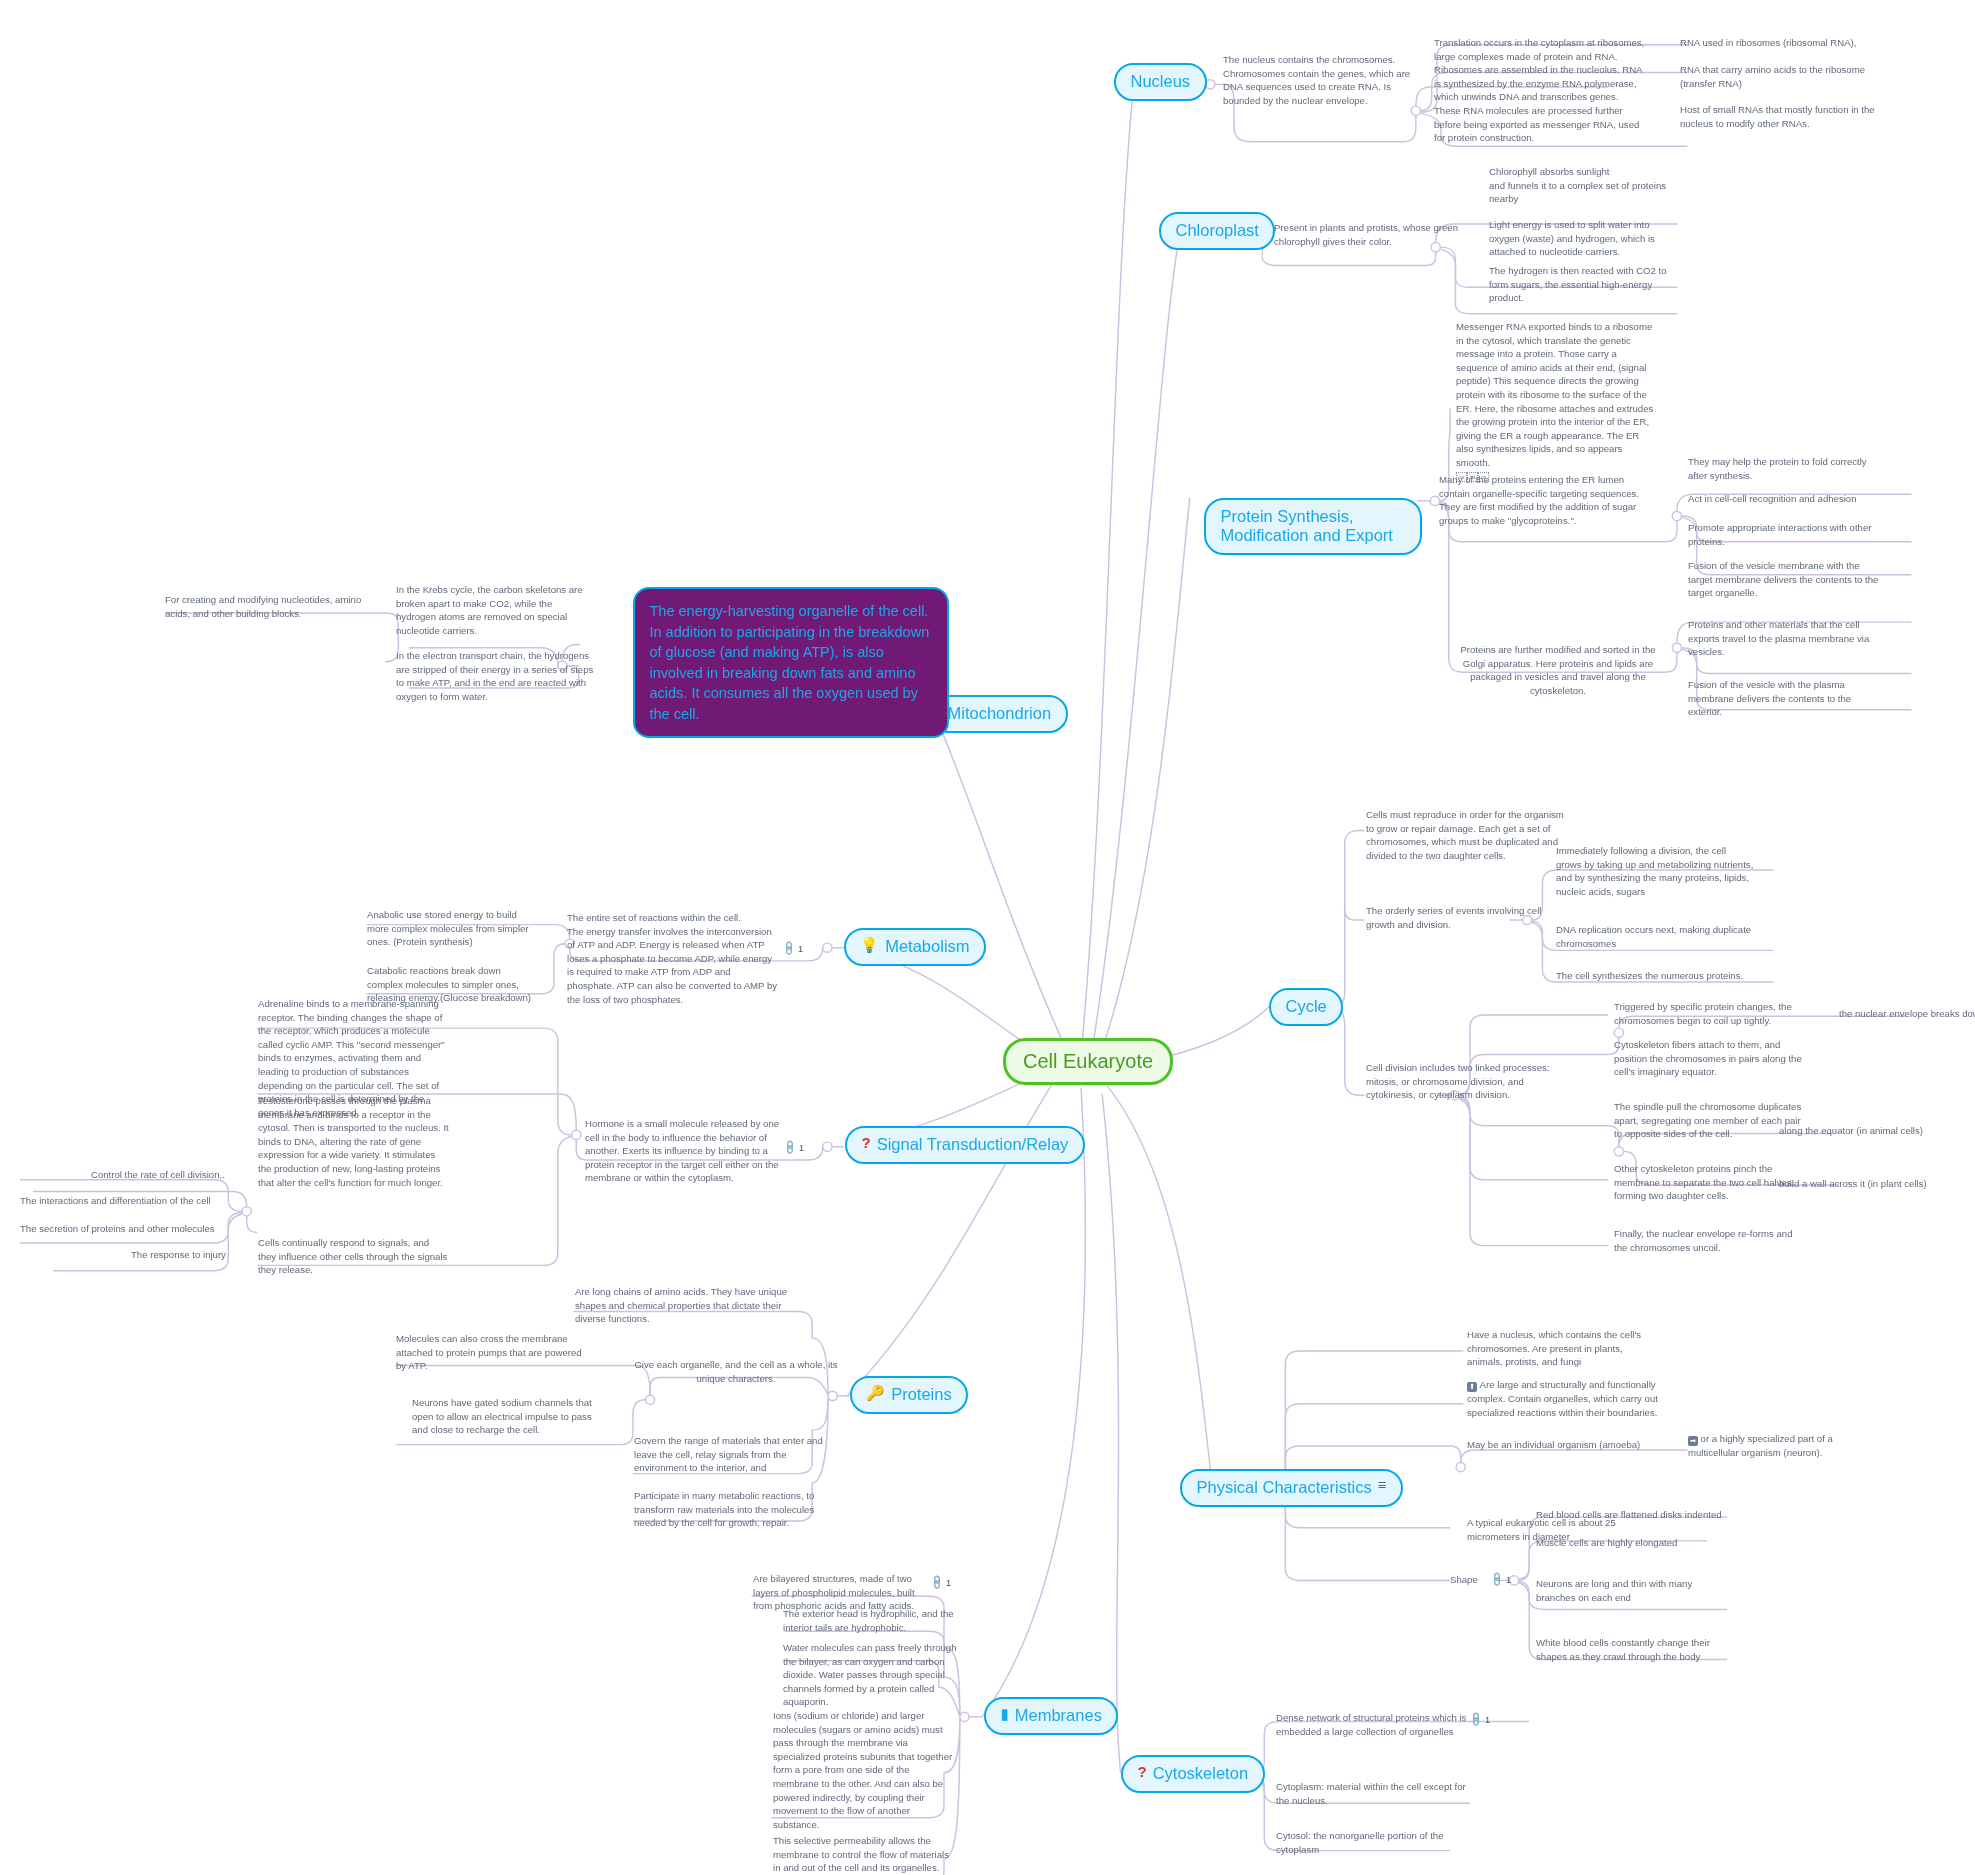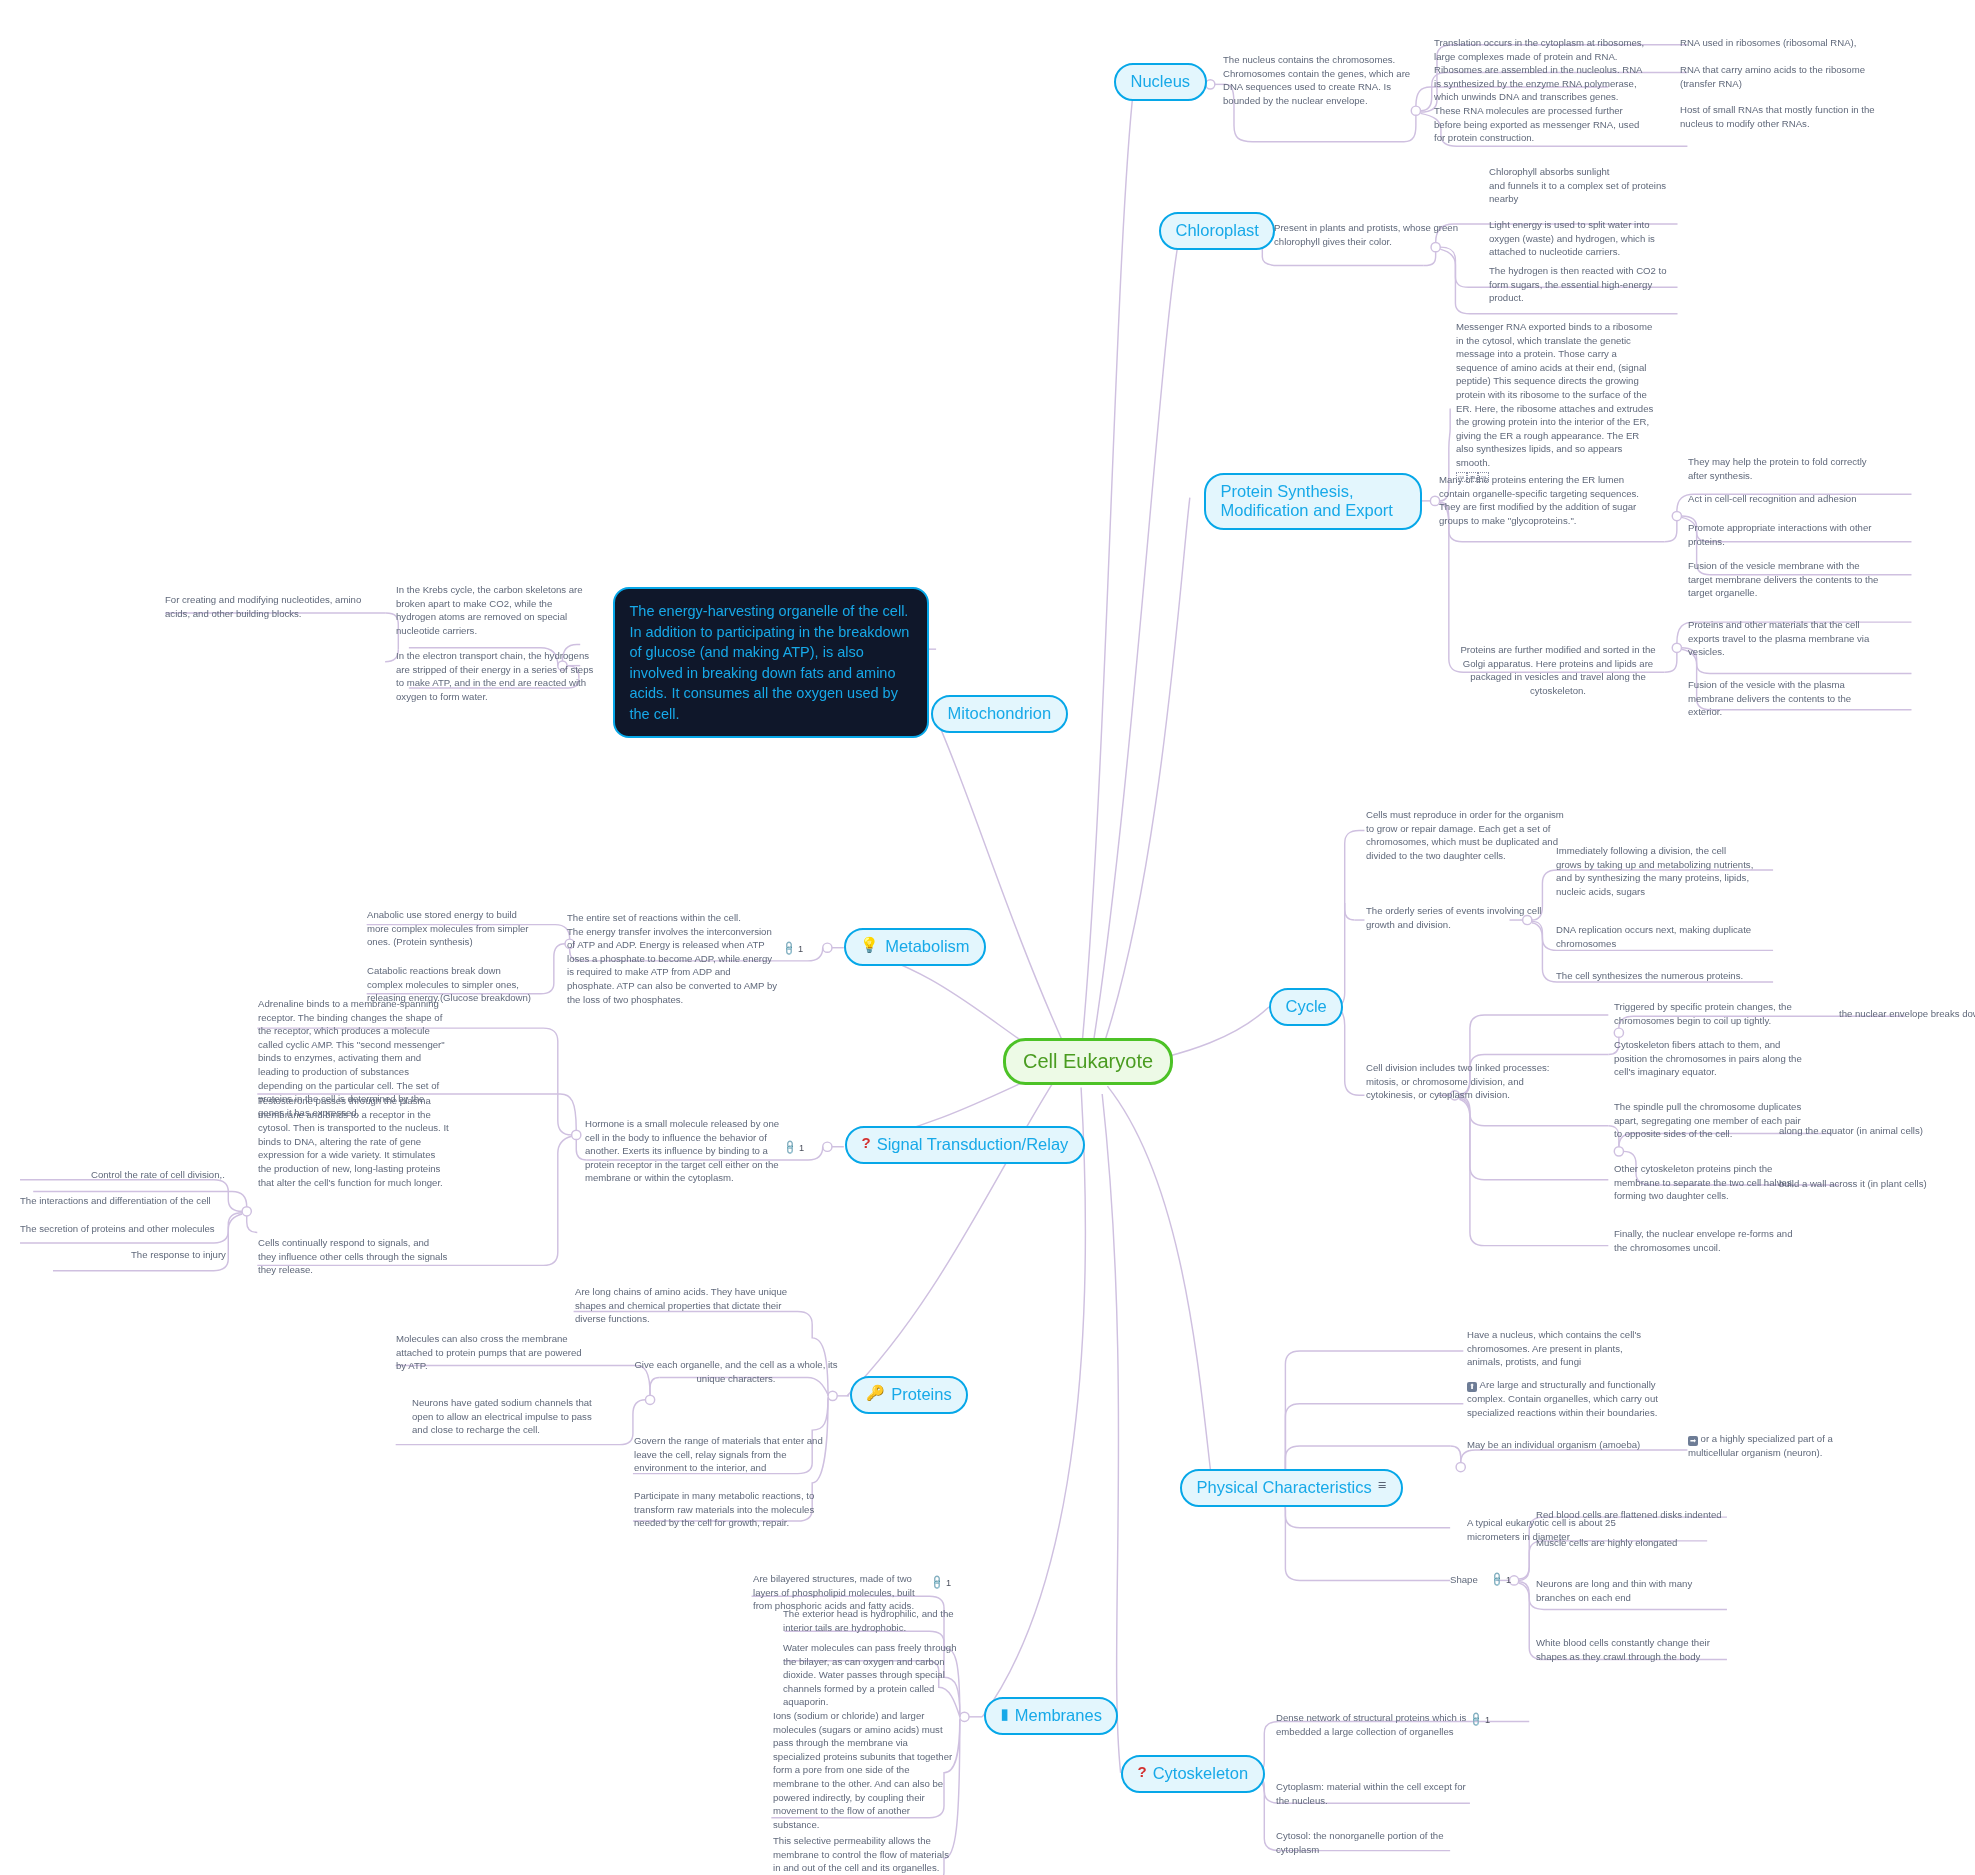--- a/index.html
+++ b/index.html
@@ -22,22 +22,22 @@
   .topic.wrap{white-space:normal;max-width:218px;}
   .topic .emj{font-size:15px;line-height:1;}
   .topic .emj.q{color:#d3302f;font-weight:bold;}
   .topic .emj.lst{color:#5a6475;font-size:14.5px;}
 
   
   .note{font-size:9.6px;line-height:1.42;color:#60697b;}
 
   
   .callout{
-    border:2px solid #06a7e8;background:#0f172a;border-radius:16px;
-    color:#17a9e8;font-size:14.5px;line-height:1.42;padding:12px 14.5px;
+    border:2px solid #06a7e8;background:#701a75;border-radius:16px;
+    color:#17a9e8;font-size:14.5px;line-height:1.42;padding:12px 14.5px;margin-left:20px;
   }
 
   .lbl{font-size:9.6px;color:#60697b;}
   .badge{display:inline-flex;align-items:center;gap:2.6px;font-size:9.2px;color:#4a4f5c;}
   .badge .chain{display:inline-block;transform:rotate(-45deg);font-size:10px;}
   .tofu{display:inline-block;border:0.7px dotted #8a90a5;color:#8a90a5;font-size:5.3px;
         line-height:8px;padding:0 1.3px;margin-right:0.7px;vertical-align:middle;}
   .emoji-box{display:inline-block;background:#6e7d96;color:#fff;border-radius:2px;
         font-size:7.3px;line-height:10px;width:10px;height:10px;text-align:center;
         vertical-align:-1.3px;margin-right:2.6px;}
@@ -250,21 +250,21 @@
   <div class="node topic" style="left:1159px;top:212px;">
     <span>Chloroplast</span>
   </div>
   <div class="node note" style="left:1274px;top:221px;width:191px;">Present in plants and protists, whose green chlorophyll gives their color.</div>
   <div class="node note" style="left:1489px;top:165px;width:191px;white-space:pre-line;">Chlorophyll absorbs sunlight
 and funnels it to a complex set of proteins
 nearby</div>
   <div class="node note" style="left:1489px;top:218px;width:191px;">Light energy is used to split water into oxygen (waste) and hydrogen, which is attached to nucleotide carriers.</div>
   <div class="node note" style="left:1489px;top:264px;width:191px;">The hydrogen is then reacted with CO2 to form sugars, the essential high-energy product.</div>
 
-  <div class="node topic wrap" style="left:1204px;top:473px;width:232px;">
+  <div class="node topic wrap" style="left:1204px;top:498px;width:232px;">
     <span>Protein Synthesis, Modification and Export</span>
   </div>
   <div class="node note" style="left:1456px;top:320px;width:198px;">
     <span>Messenger RNA exported binds to a ribosome in the cytosol, which translate the genetic message into a protein. Those carry a sequence of amino acids at their end, (signal peptide) This sequence directs the growing protein with its ribosome to the surface of the ER. Here, the ribosome attaches and extrudes the growing protein into the interior of the ER, giving the ER a rough appearance. The ER also synthesizes lipids, and so appears smooth.</span>
     <span><br><span class="tofu">oa</span><span class="tofu">oa</span><span class="tofu">oa</span></span>
   </div>
   <div class="node note" style="left:1439px;top:473px;width:204px;">Many of the proteins entering the ER lumen contain organelle-specific targeting sequences. They are first modified by the addition of sugar groups to make "glycoproteins.".</div>
   <div class="node note" style="left:1456px;top:643px;width:204px;text-align:center;">Proteins are further modified and sorted in the Golgi apparatus. Here proteins and lipids are packaged in vesicles and travel along the cytoskeleton.</div>
   <div class="node note" style="left:1688px;top:455px;width:198px;">They may help the protein to fold correctly after synthesis.</div>
   <div class="node note" style="left:1688px;top:492px;width:198px;">Act in cell-cell recognition and adhesion</div>

